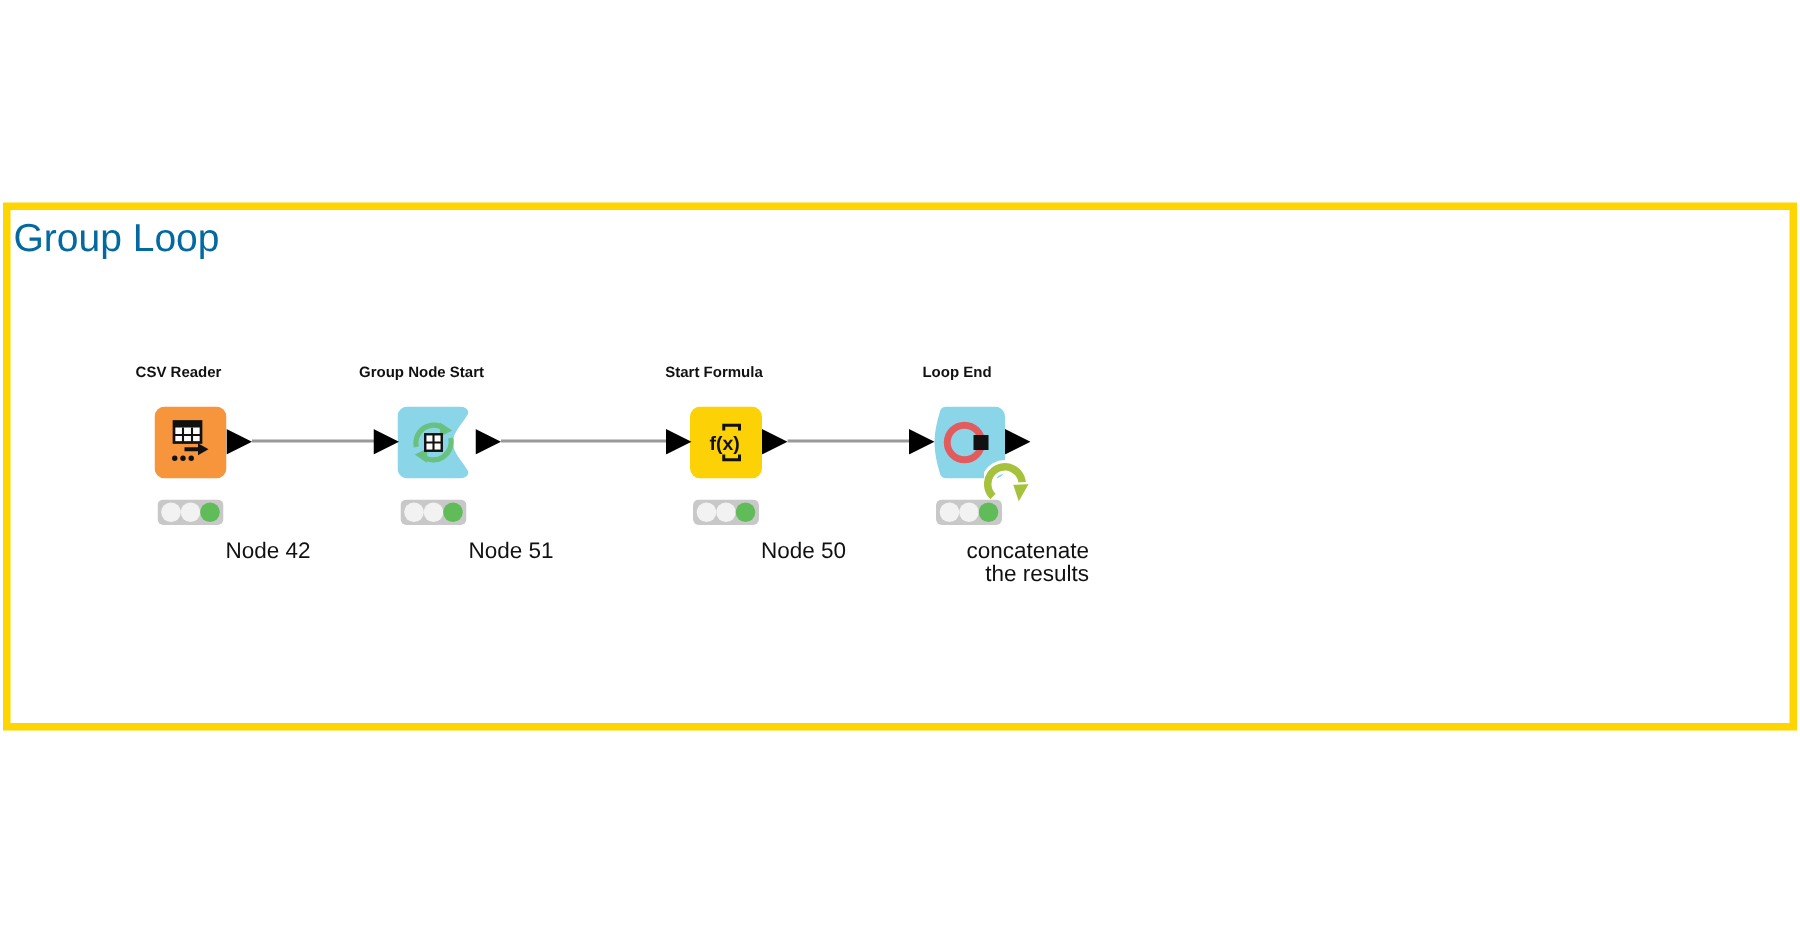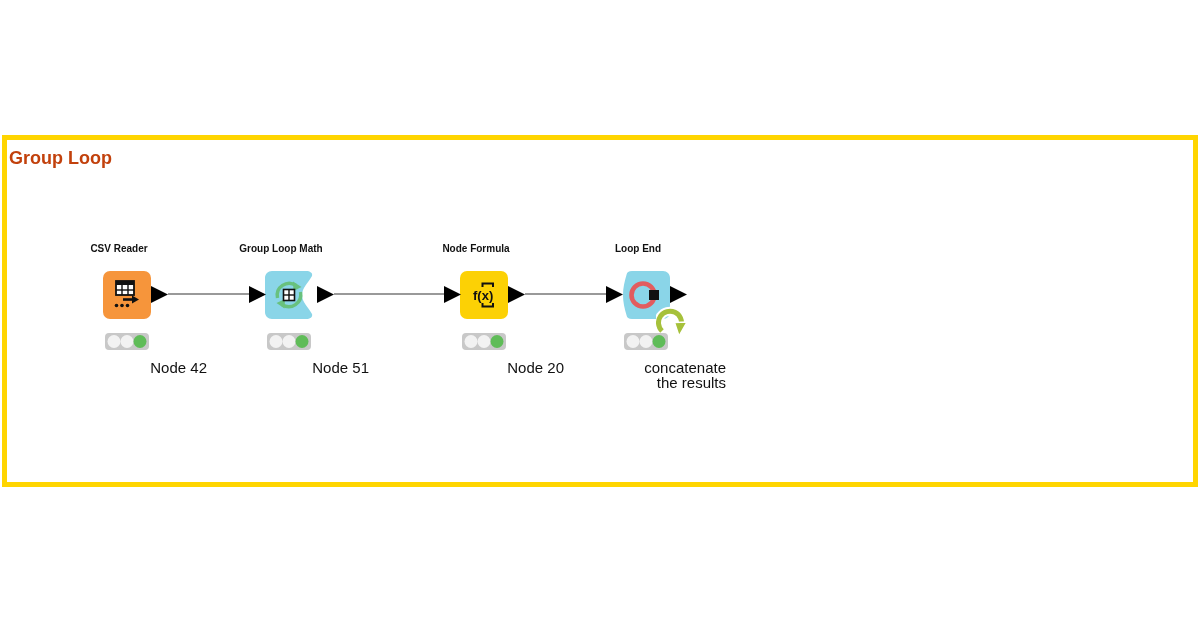--- a/index.html
+++ b/index.html
@@ -7,21 +7,21 @@
     width:1200px;height:630px;background:#ffffff;overflow:hidden;position:relative;
     font-family:"Liberation Sans","DejaVu Sans",sans-serif;color:#111;
   }
   #canvas{position:absolute;inset:0;}
   .annotation{
     position:absolute;left:2px;top:135px;width:1186px;height:342px;
     border:5px solid #FFD500;background:#ffffff;box-sizing:content-box;
   }
   .annotation-title{
     position:absolute;left:2px;top:5px;
-    font-size:18px;font-weight:bold;line-height:26px;color:#c2410c;
+    font-size:26px;font-weight:normal;line-height:26px;color:#0369a1;
   }
   .node-group{position:absolute;top:240px;width:160px;height:162px;}
   .node-label{
     position:absolute;left:0;top:0;width:160px;text-align:center;
     font-size:10px;font-weight:bold;line-height:18px;transform:translateX(-8px);
     white-space:nowrap;
   }
   .node-body{position:absolute;left:56px;top:31px;}
   .in-port{position:absolute;left:40px;top:46px;}
   .out-port{position:absolute;left:104px;top:46px;}
@@ -70,21 +70,21 @@
     <svg class="traffic-light" width="44" height="17" viewBox="0 0 44 17">
       <rect x="0" y="0" width="44" height="17" rx="4" fill="#C8C8C8"></rect>
       <circle cx="9" cy="8.5" r="6.5" fill="#F2F2F2"></circle>
       <circle cx="22" cy="8.5" r="6.5" fill="#F2F2F2"></circle>
       <circle cx="35" cy="8.5" r="6.5" fill="#5FBC58"></circle>
     </svg>
     <div class="node-comment">Node 42</div>
   </div>
 
   <div class="node-group" style="left:209px;">
-    <div class="node-label">Group Loop Math</div>
+    <div class="node-label">Group Node Start</div>
     <svg class="node-body" width="48" height="48" viewBox="0 0 48 48">
       <path d="M7,0 H41 C45,0 48,2 47,5 C43,12 37,17 37,24 C37,31 43,36 47,43 C48,46 45,48 41,48 H7 C3,48 0,45 0,41 V7 C0,3 3,0 7,0 Z" fill="#8AD5E8"></path>
       <g>
         <path d="M12.5,27 A12,12 0 0 1 31,14.5" fill="none" stroke-width="3.4" stroke="#68C17E"></path>
         <polygon points="28,10.5 36.5,16 28.5,20" fill="#68C17E"></polygon>
         <path d="M35.5,21 A12,12 0 0 1 17,33.5" fill="none" stroke-width="3.4" stroke="#68C17E"></path>
         <polygon points="20,28 11.5,32 19.5,37.5" fill="#68C17E"></polygon>
         <rect x="18.5" y="18.5" width="11" height="11" fill="#ffffff" stroke="#111" stroke-width="1.6"></rect>
         <line x1="24" y1="18.5" x2="24" y2="29.5" stroke="#111" stroke-width="1.4"></line>
         <line x1="18.5" y1="24" x2="29.5" y2="24" stroke="#111" stroke-width="1.4"></line>
@@ -99,42 +99,42 @@
     <svg class="traffic-light" width="44" height="17" viewBox="0 0 44 17">
       <rect x="0" y="0" width="44" height="17" rx="4" fill="#C8C8C8"></rect>
       <circle cx="9" cy="8.5" r="6.5" fill="#F2F2F2"></circle>
       <circle cx="22" cy="8.5" r="6.5" fill="#F2F2F2"></circle>
       <circle cx="35" cy="8.5" r="6.5" fill="#5FBC58"></circle>
     </svg>
     <div class="node-comment">Node 51</div>
   </div>
 
   <div class="node-group" style="left:404px;">
-    <div class="node-label">Node Formula</div>
+    <div class="node-label">Start Formula</div>
     <svg class="node-body" width="48" height="48" viewBox="0 0 48 48">
       <rect x="0" y="0" width="48" height="48" rx="7" fill="#FCD105"></rect>
       <g>
         <text x="13" y="29" font-size="13" font-weight="bold" fill="#111" font-family="Liberation Sans, DejaVu Sans, sans-serif">f(x)</text>
         <path d="M22.5,16 V12.5 H33 V16" fill="none" stroke="#111" stroke-width="2"></path>
         <path d="M22.5,32 V35.5 H33 V32" fill="none" stroke="#111" stroke-width="2"></path>
       </g>
     </svg>
     <svg class="in-port" width="17" height="17" viewBox="0 0 17 17">
       <polygon points="0,0 17,8.5 0,17" fill="#000000"></polygon>
     </svg>
     <svg class="out-port" width="17" height="17" viewBox="0 0 17 17">
       <polygon points="0,0 17,8.5 0,17" fill="#000000"></polygon>
     </svg>
     <svg class="traffic-light" width="44" height="17" viewBox="0 0 44 17">
       <rect x="0" y="0" width="44" height="17" rx="4" fill="#C8C8C8"></rect>
       <circle cx="9" cy="8.5" r="6.5" fill="#F2F2F2"></circle>
       <circle cx="22" cy="8.5" r="6.5" fill="#F2F2F2"></circle>
       <circle cx="35" cy="8.5" r="6.5" fill="#5FBC58"></circle>
     </svg>
-    <div class="node-comment">Node 20</div>
+    <div class="node-comment">Node 50</div>
   </div>
 
   <div class="node-group" style="left:566px;">
     <div class="node-label">Loop End</div>
     <svg class="node-body" width="48" height="48" viewBox="0 0 48 48">
       <path d="M10,0 H41 C45,0 48,3 48,7 V41 C48,45 45,48 41,48 H10 C6.5,48 5,46.5 4.6,44.5 C2.5,37.5 1,31 1,24 C1,17 2.5,10.5 4.6,3.5 C5,1.5 6.5,0 10,0 Z" fill="#8AD5E8"></path>
       <g>
         <circle cx="21" cy="24" r="11.5" fill="none" stroke-width="4.6" stroke="#E25C5E"></circle>
         <rect x="27" y="19" width="10" height="10" fill="#111"></rect>
       </g>

